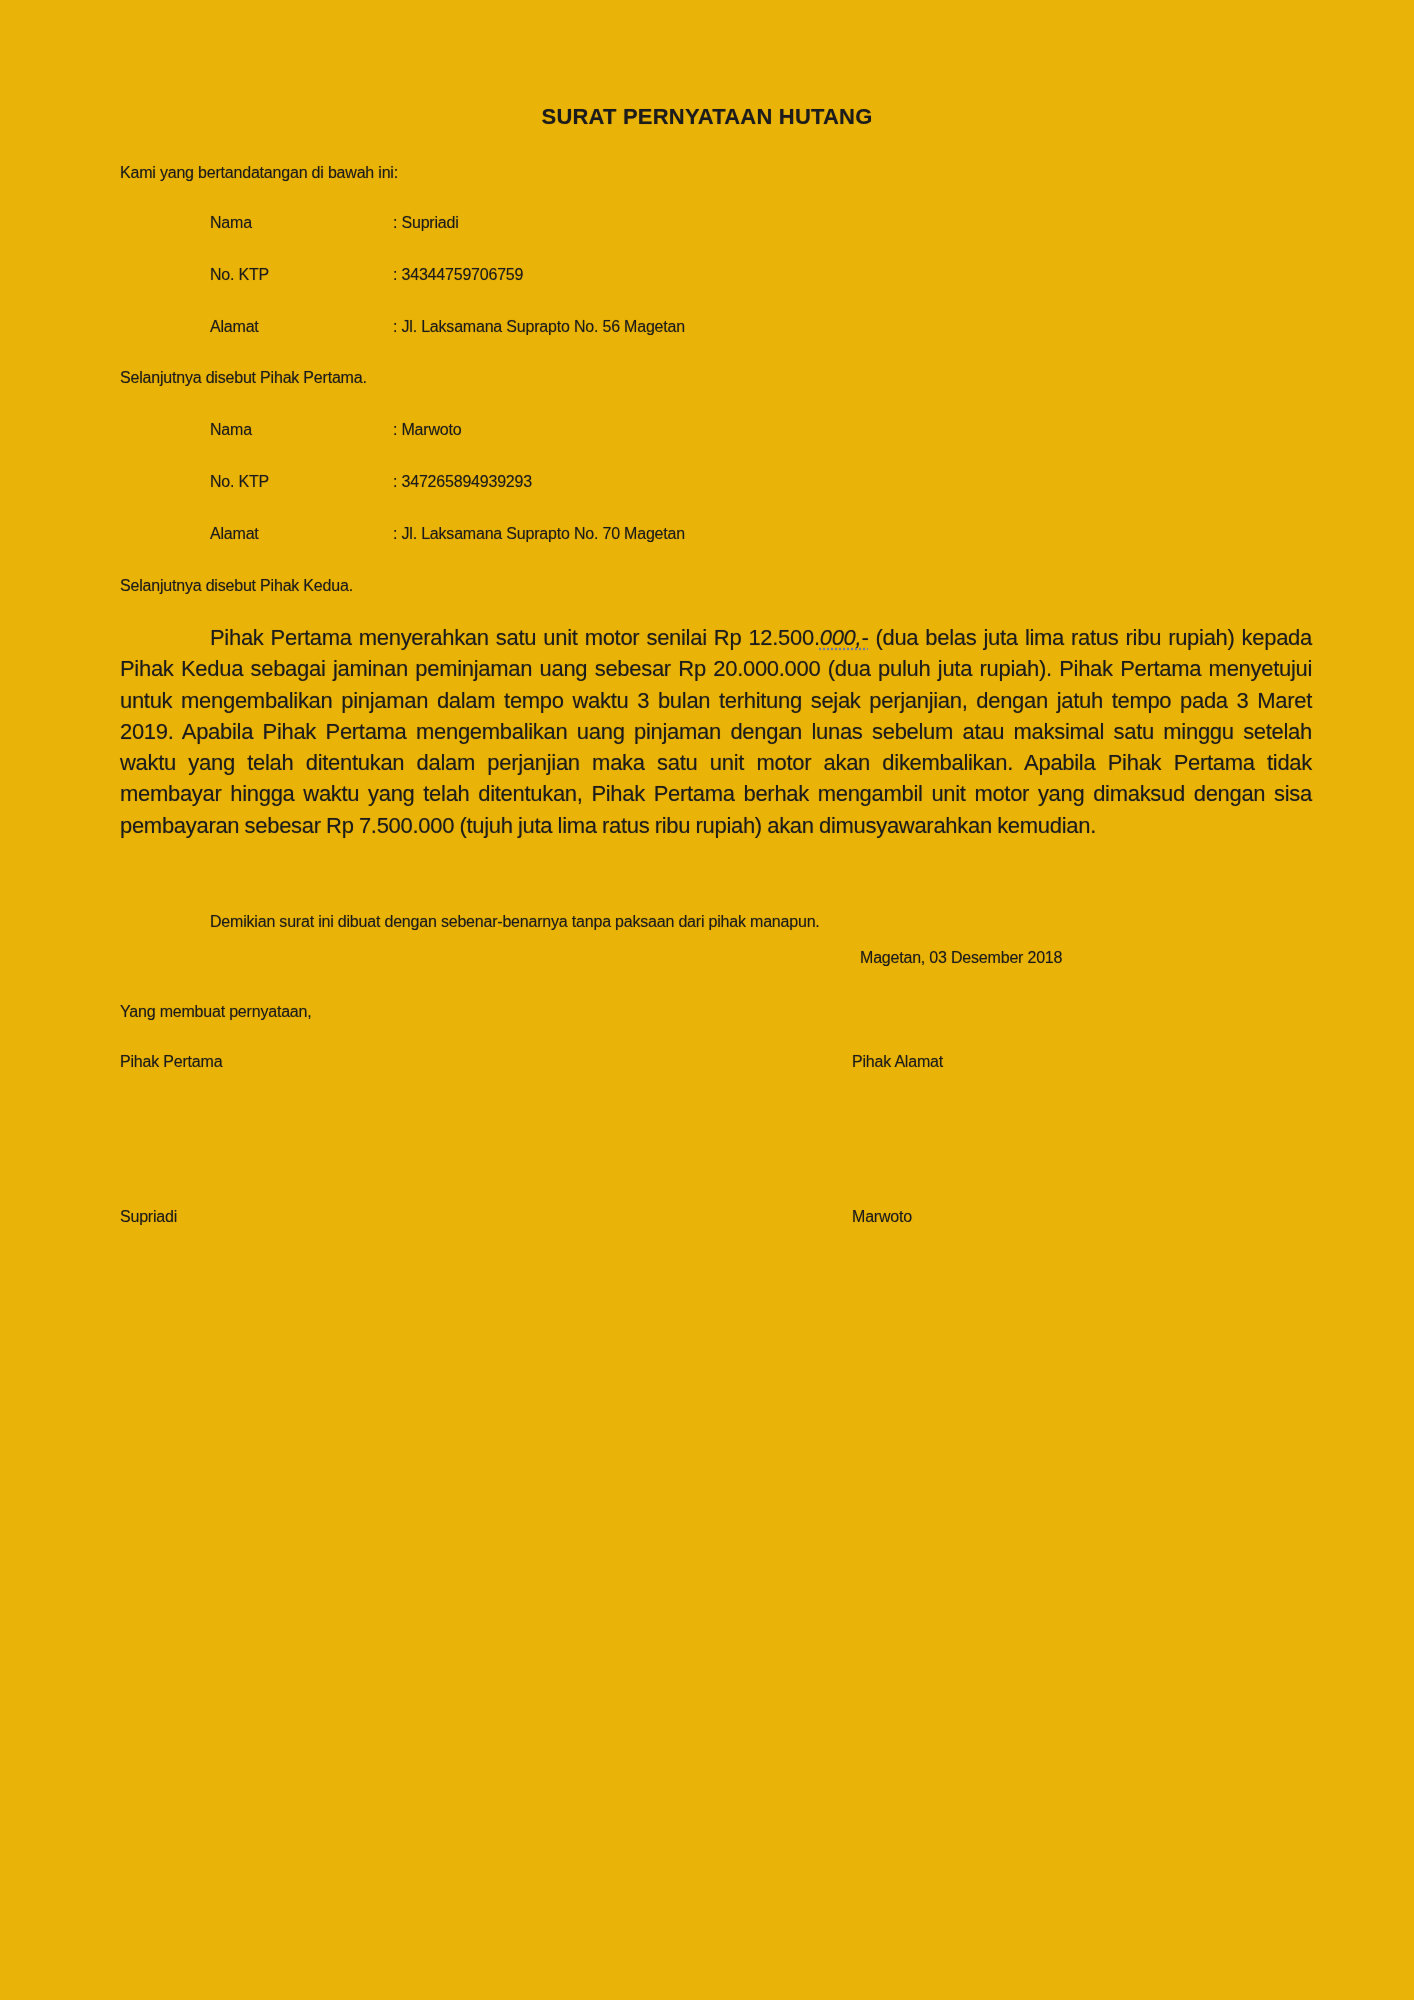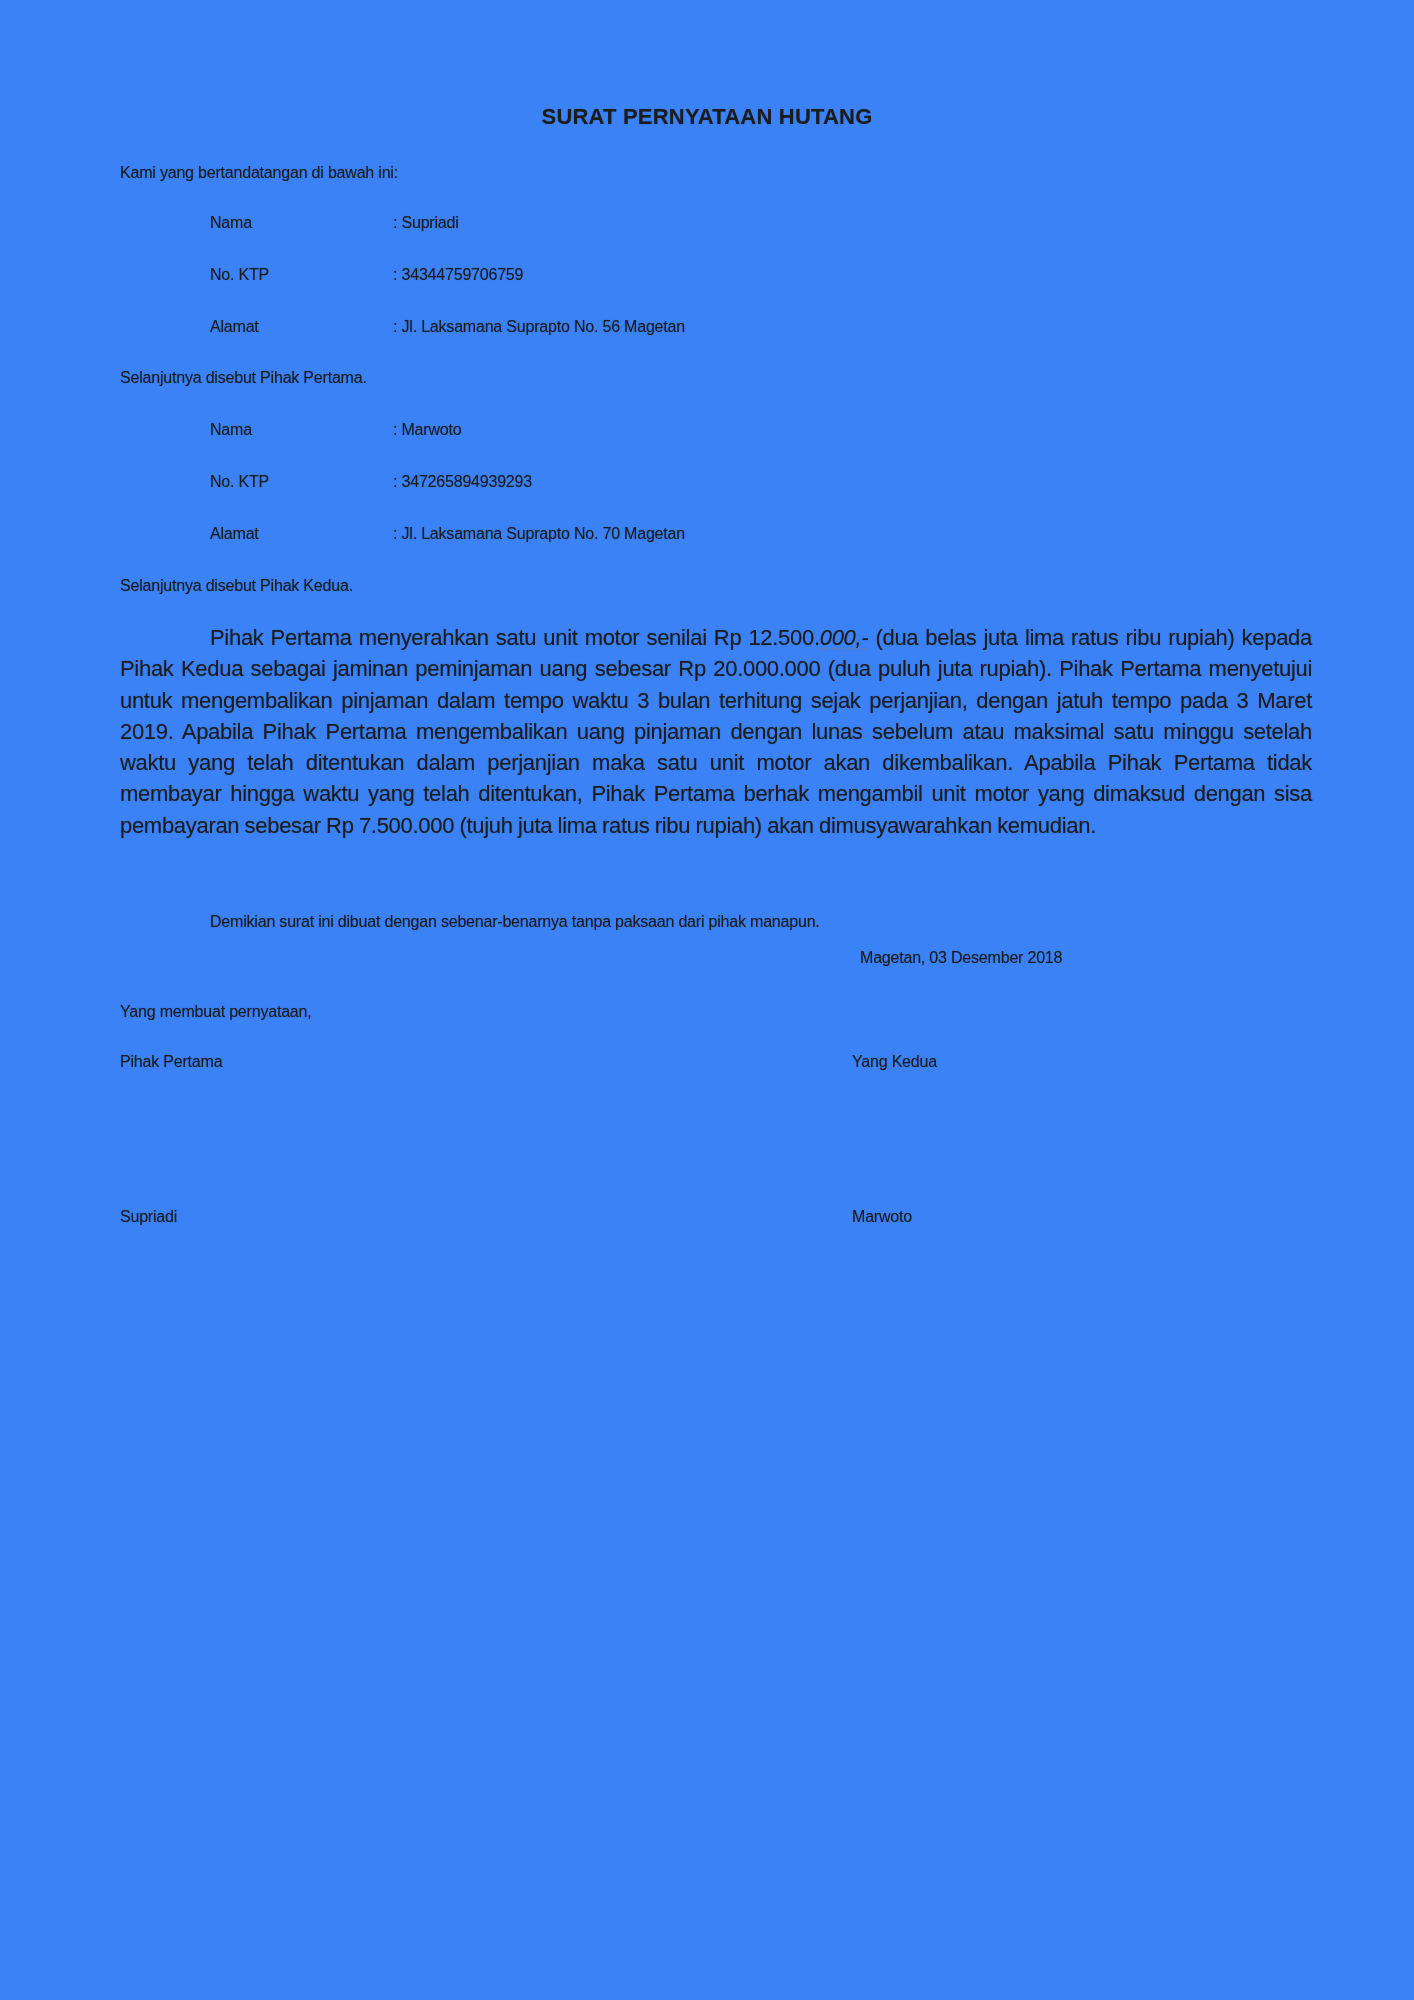--- a/index.html
+++ b/index.html
@@ -1,21 +1,21 @@
 <!DOCTYPE html>
 <html><head>
 <meta charset="utf-8">
 <style>
   html, body { margin: 0; padding: 0; background: #ffffff; }
   body {
     width: 1414px; height: 2000px; position: relative; overflow: hidden;
     font-family: "Liberation Sans", "DejaVu Sans", sans-serif;
     color: #1c1c1c;
   }
-  .page { position: absolute; left: 0; top: 0; width: 1414px; height: 2000px; background: #3b82f6; }
+  .page { position: absolute; left: 0; top: 0; width: 1414px; height: 2000px; background: #eab308; }
   .t { position: absolute; font-size: 16px; line-height: 26px; white-space: nowrap; letter-spacing: -0.2px;
        text-shadow: 0 0 1px rgba(0,0,0,0.35); }
   .title { left: 0; width: 1414px; text-align: center; top: 104px; font-weight: bold; font-size: 22px; letter-spacing: 0.2px; }
   .lbl { left: 210px; }
   .val { left: 393px; }
   .para {
     position: absolute; left: 120px; width: 1192px; top: 622px;
     font-size: 22px; line-height: 31.3px; text-align: justify; text-indent: 90px;
     letter-spacing: -0.3px; word-spacing: -0.5px; text-shadow: 0 0 1px rgba(0,0,0,0.35);
   }
@@ -52,17 +52,17 @@
   <div class="para"><span>Pihak Pertama menyerahkan satu unit motor senilai Rp 12.500.</span><span class="squiggle">000,-</span><span> (dua belas juta lima ratus ribu rupiah) kepada Pihak Kedua sebagai jaminan peminjaman uang sebesar Rp 20.000.000 (dua puluh juta rupiah). Pihak Pertama menyetujui untuk mengembalikan pinjaman dalam tempo waktu 3 bulan terhitung sejak perjanjian, dengan jatuh tempo pada 3 Maret 2019. Apabila Pihak Pertama mengembalikan uang pinjaman dengan lunas sebelum atau maksimal satu minggu setelah waktu yang telah ditentukan dalam perjanjian maka satu unit motor akan dikembalikan. Apabila Pihak Pertama tidak membayar hingga waktu yang telah ditentukan, Pihak Pertama berhak mengambil unit motor yang dimaksud dengan sisa pembayaran sebesar Rp 7.500.000 (tujuh juta lima ratus ribu rupiah) akan dimusyawarahkan kemudian.</span></div>
 
   <div class="t" style="left:210px; top:897px;margin-top:12px;">Demikian surat ini dibuat dengan sebenar-benarnya tanpa paksaan dari pihak manapun.</div>
 
   <div class="t" style="left:860px; top:945px;">Magetan, 03 Desember 2018</div>
 
   <div class="t" style="left:120px; top:999px;">Yang membuat pernyataan,</div>
 
   <div>
     <div class="t" style="left:120px; top:1049px;">Pihak Pertama</div>
-    <div class="t" style="left:852px; top:1049px;">Yang Kedua</div>
+    <div class="t" style="left:852px; top:1049px;">Pihak Alamat</div>
     <div class="t" style="left:120px; top:1204px;">Supriadi</div>
     <div class="t" style="left:852px; top:1204px;">Marwoto</div>
   </div>
 </div>
 
 </body></html>

